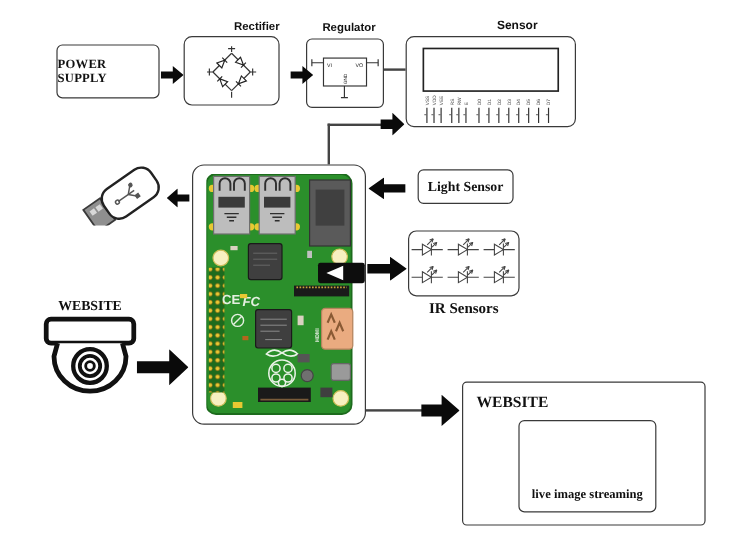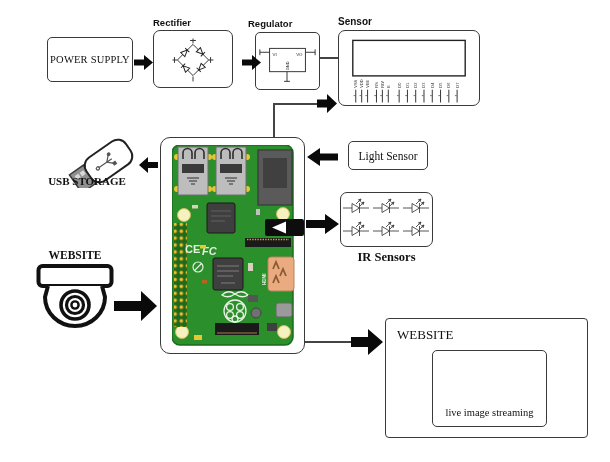--- a/index.html
+++ b/index.html
@@ -2,22 +2,22 @@
 <html><head>
 <meta charset="utf-8">
 <style>
   html,body{margin:0;padding:0;background:#fff;}
   #canvas{position:relative;width:610px;height:462px;background:#fff;overflow:hidden;
           font-family:"Liberation Serif",serif;}
   .abs{position:absolute;}
   .box{position:absolute;background:#fff;border:1.5px solid #3a3a3a;border-radius:7px;
        display:flex;align-items:center;justify-content:center;box-sizing:border-box;}
   .toplabel{position:absolute;font-family:"Liberation Sans",sans-serif;font-weight:bold;
-            font-size:9.5px;color:#111;text-align:left;}
-  .serifbold{font-weight:normal;color:#111;}
+            font-size:9.5px;color:#111;text-align:right;}
+  .serifbold{font-weight:bold;color:#111;}
   .wire{position:absolute;background:#444;}
   svg{display:block;font-family:"Liberation Sans",sans-serif;}
   .arrow{position:absolute;}
   #ps-box{left:47px;top:37px;width:86px;height:45px;border-radius:5px;}
   #ps-box span{font-size:10.5px;letter-spacing:.2px;}
   #rect-box{left:153px;top:30px;width:80px;height:58px;}
   #reg-box{left:255px;top:32px;width:65px;height:58px;border-radius:5px;}
   #disp-box{left:338px;top:30px;width:142px;height:76px;}
   #pi-box{left:160px;top:137px;width:145px;height:217px;border-radius:10px;border-width:1.6px;}
   #ls-box{left:348px;top:141px;width:80px;height:29px;border-radius:5px;}
@@ -189,21 +189,20 @@
       <g stroke="#555" stroke-width="1.2" fill="none">
         <line x1="28" y1="17" x2="44" y2="17"></line>
         <circle cx="27" cy="17" r="1.6"></circle>
         <line x1="38" y1="17" x2="43" y2="12"></line>
           <circle cx="44" cy="11.5" r="1.3" fill="#555"></circle>
         <line x1="38" y1="17" x2="43" y2="22"></line>
           <rect x="42.5" y="21" width="2.6" height="2.6" fill="#555"></rect>
       </g>
     </g>
   </svg>
-  <div class="caption" style="left:40px;top:175px;width:94px;font-size:11px;">USB STORAGE</div>
 
   <div class="caption" style="left:45px;top:249px;width:60px;font-size:11.5px;">WEBSITE</div>
   <svg class="abs" style="left:36px;top:263px;" width="78" height="70" viewBox="0 0 78 70">
     <rect x="2.5" y="3" width="73" height="20" rx="4" fill="#fff" stroke="#111" stroke-width="4"></rect>
     <path d="M12,23 L9,34 A30,29 0 0 0 69,34 L66,23" fill="#fff" stroke="#111" stroke-width="4"></path>
     <circle cx="39" cy="42" r="14" fill="#fff" stroke="#111" stroke-width="3.6"></circle>
     <circle cx="39" cy="42" r="8.5" fill="#fff" stroke="#111" stroke-width="3.2"></circle>
     <circle cx="39" cy="42" r="3.6" fill="#fff" stroke="#111" stroke-width="2.4"></circle>
   </svg>
 

